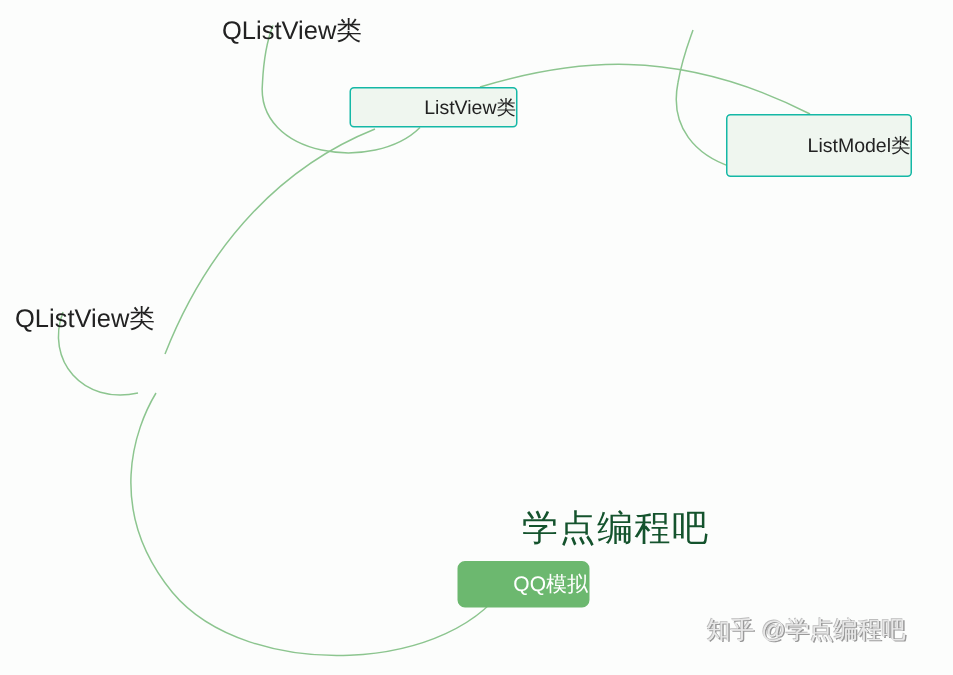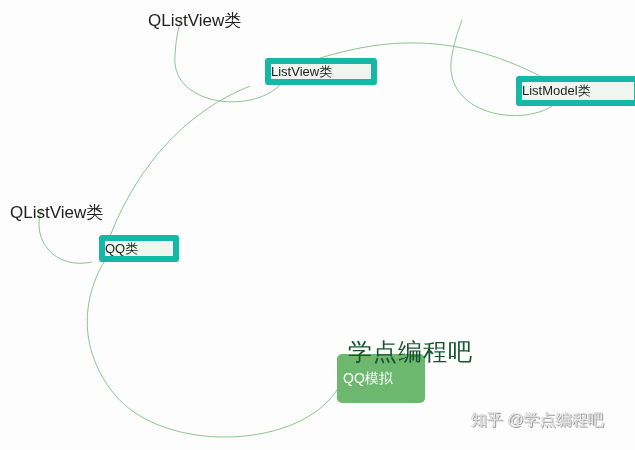--- a/index.html
+++ b/index.html
@@ -8,27 +8,26 @@
     background: #fcfdfc;
     position: relative;
     font-family: "Liberation Sans", "DejaVu Sans", sans-serif;
   }
   #canvas { position: absolute; left: 0; top: 0; width: 635px; height: 450px; }
   .edges { position: absolute; left: 0; top: 0; }
   .node {
     position: absolute;
     box-sizing: border-box;
     background: #eff6ef;
-    border: 6px solid #14b8a6;
+    border: 1px solid #14b8a6;
     border-radius: 3px;
     font-size: 13px;
     color: #222;
-    display: flex; align-items: center; justify-content: flex-start;
+    display: flex; align-items: center; justify-content: flex-end;
     white-space: nowrap;
-    margin-left: 32px;
   }
   .node.root {
     background: #6cb86f;
     border-color: #6cb86f;
     color: #ffffff;
     border-radius: 5px;
     font-size: 14px;
   }
   .leaf {
     position: absolute;
@@ -66,33 +65,30 @@
 
     <path d="M 320 58 C 380 40, 450 30, 540 76"></path>
 
     <path d="M 92 262 C 55 270, 30 240, 42 208"></path>
 
     <path d="M 280 85 C 250 115, 170 105, 175 55 C 176 35, 180 22, 182 17"></path>
 
     <path d="M 558 102 C 525 130, 440 115, 452 55 C 455 38, 460 26, 462 20"></path>
   </svg>
 
-  <div class="node root" style="left:305px; top:354px; width:88px; height:49px;">
+  <div class="node root" style="left:305px; top:374px; width:88px; height:31px;">
     <span>QQ模拟</span>
   </div>
 
-  <div class="node" style="left:67px; top:235px; width:80px; height:27px;">
-    <span>QQ类</span>
-  </div>
 
   <div class="node" style="left:233px; top:58px; width:112px; height:27px;">
     <span>ListView类</span>
   </div>
 
-  <div class="node" style="left:484px; top:76px; width:124px; height:30px;">
+  <div class="node" style="left:484px; top:76px; width:124px; height:42px;">
     <span>ListModel类</span>
   </div>
 
   <div class="leaf" style="left:10px; top:201px;">
     <span>QListView类</span>
   </div>
 
   <div class="leaf" style="left:148px; top:9px;">
     <span>QListView类</span>
   </div>

